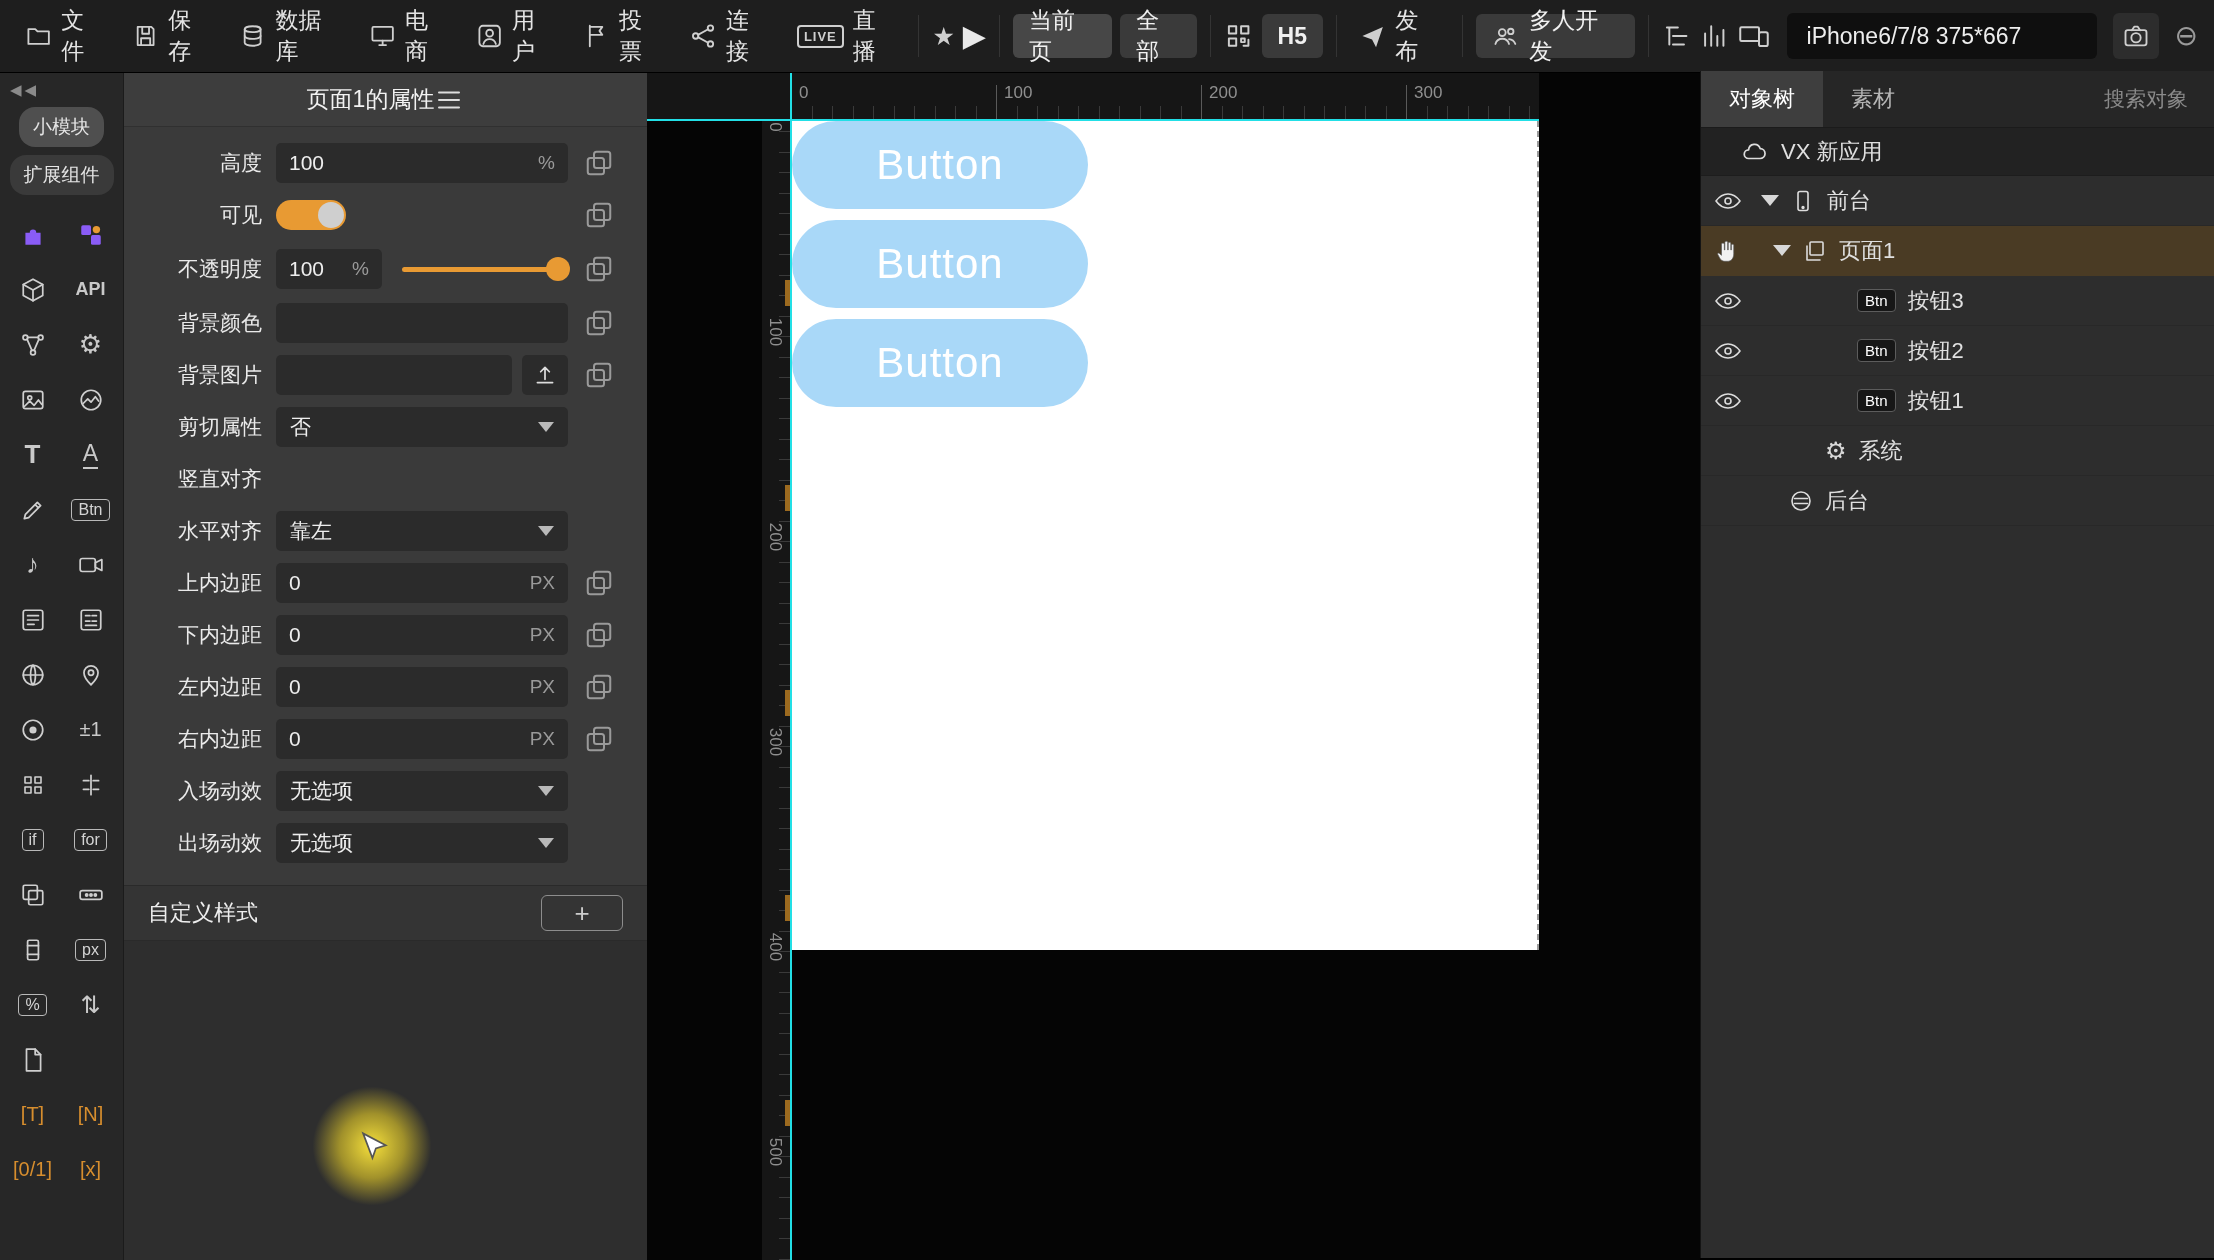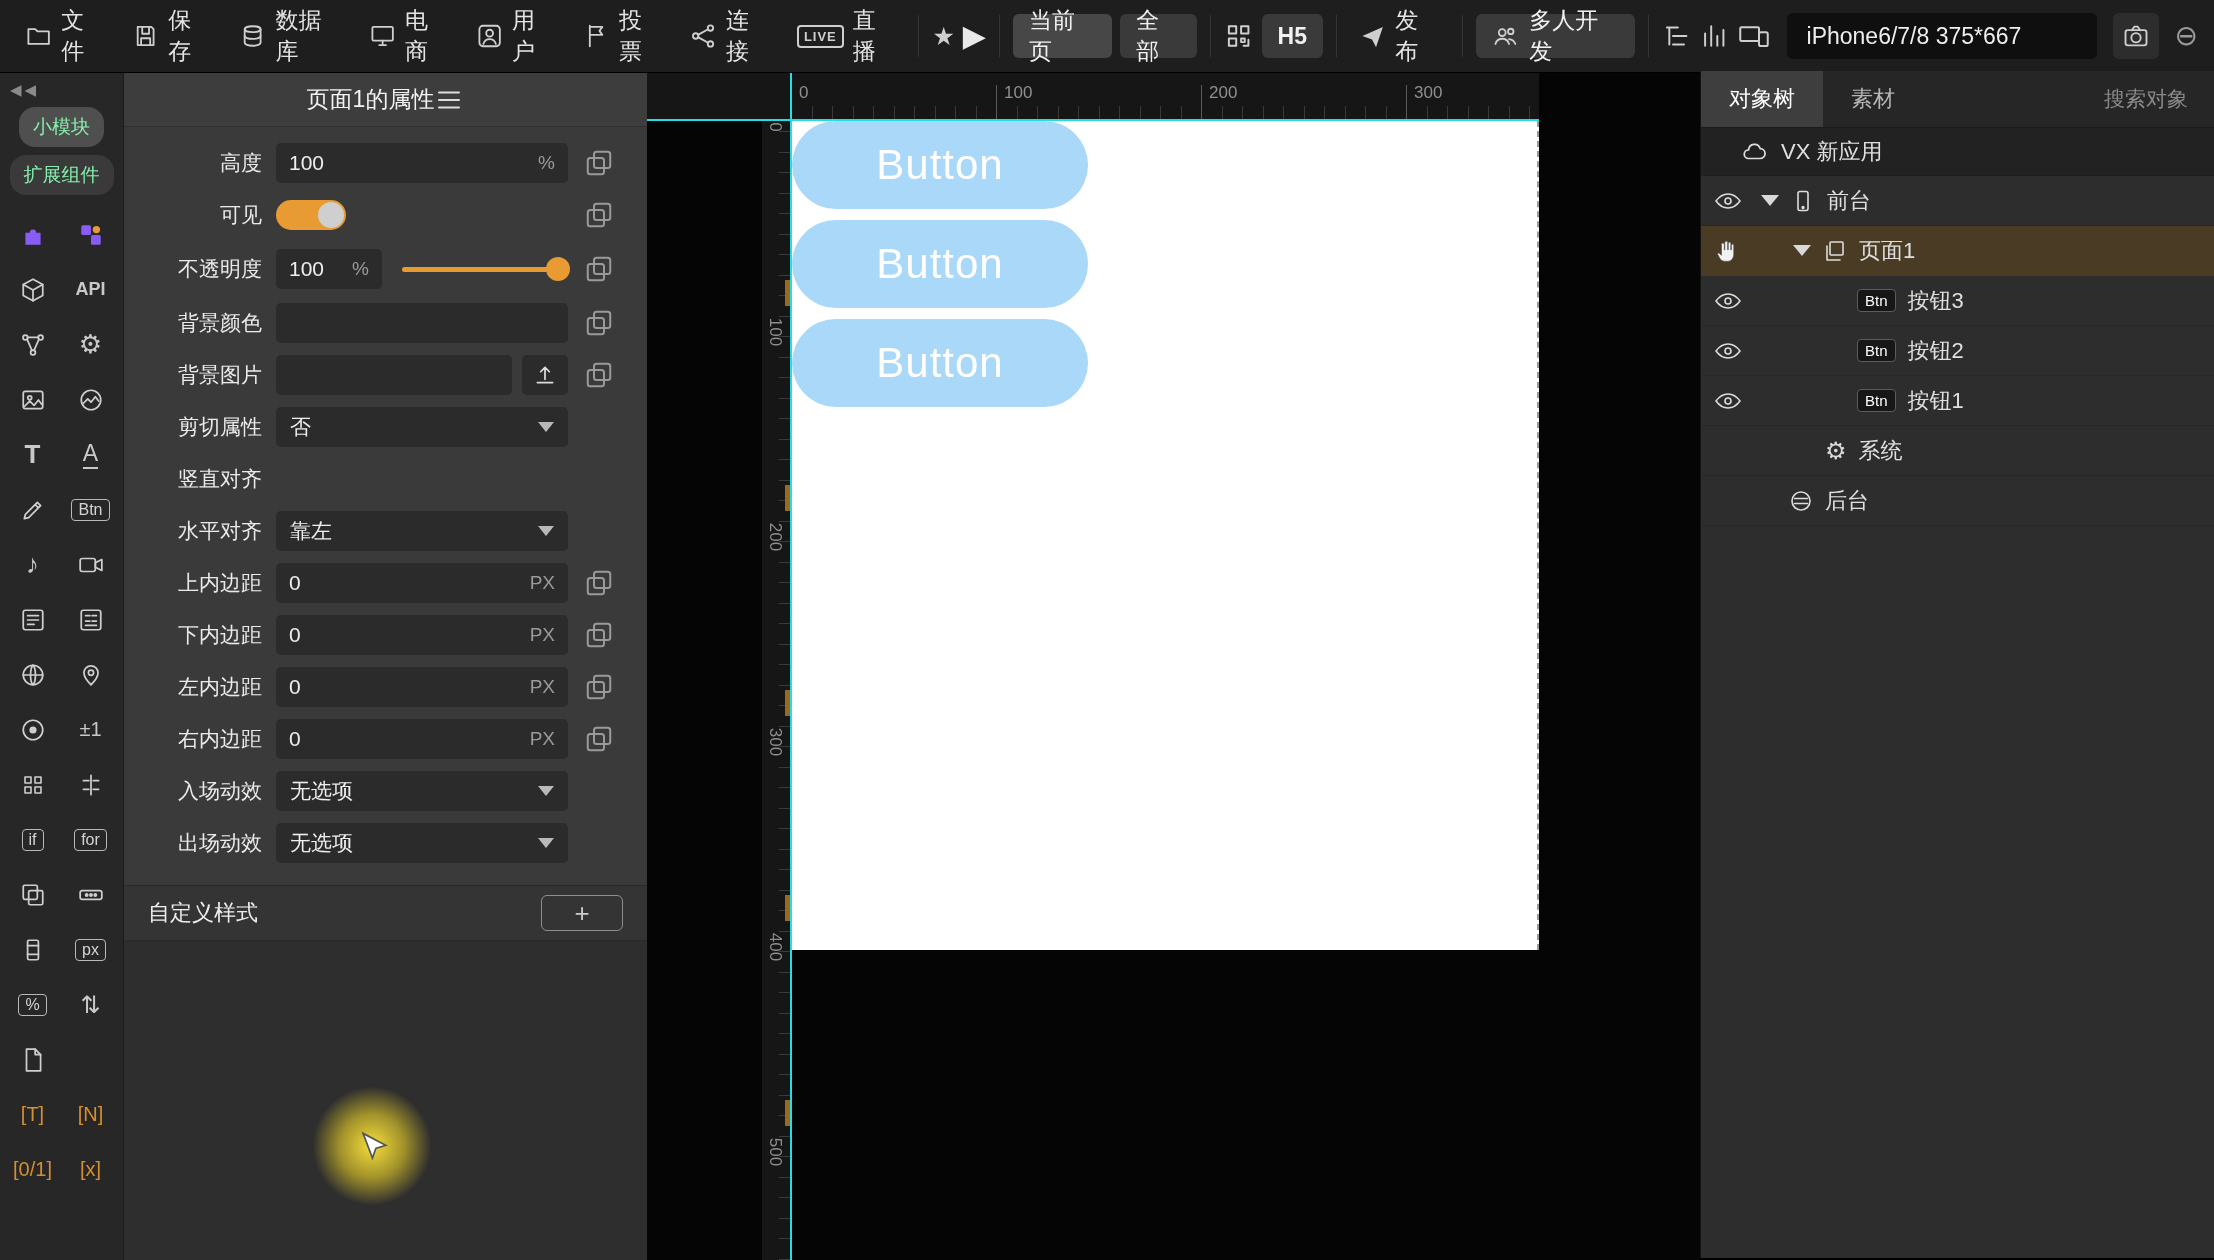--- a/index.html
+++ b/index.html
@@ -23,21 +23,21 @@
                 color:#cfcfcf; padding:2px 5px; letter-spacing:1px; }
   .device-pill { background:#0f0f0f; border-radius:6px; height:46px; display:flex; align-items:center;
                  padding:0 20px; font-size:23px; color:#eee; min-width:310px; }
   .tb-iconbox { width:46px; height:46px; background:#2d2d2d; border-radius:6px; display:flex;
                 align-items:center; justify-content:center; }
 
   
   #leftstrip { position:absolute; left:0; top:73px; width:124px; height:1187px; background:#272727;
                display:flex; flex-direction:column; align-items:center; border-right:1px solid #1b1b1b; }
   .collapse { align-self:flex-start; color:#8a8a8a; font-size:15px; letter-spacing:3px; margin:8px 0 4px 10px; }
-  .pill  { background:#4f4f4f; color:#86efac; border-radius:16px; font-size:19px; padding:7px 14px; margin:4px 0; }
+  .pill  { background:#4f4f4f; color:#e5e5e5; border-radius:16px; font-size:19px; padding:7px 14px; margin:4px 0; }
   .pill2 { background:#3a3a3a; }
   .icon-grid { display:grid; grid-template-columns:58px 58px; justify-content:center; margin-top:8px; }
   .cell { height:55px; display:flex; align-items:center; justify-content:center; color:#c9c9c9; font-size:21px; }
   .badge { border:1px solid #b9b9b9; border-radius:4px; padding:1px 6px; font-size:16px; color:#d4d4d4; }
   .orange { color:#d78e2e; font-size:20px; }
 
   
   #props { position:absolute; left:124px; top:73px; width:523px; height:1187px; background:#3a3a3a;
            display:flex; flex-direction:column; }
   .props-header { height:54px; flex:none; display:flex; align-items:center; justify-content:center;
@@ -692,21 +692,21 @@
       <span class="caret"></span>
       <span class="ticon">
         <svg class="svgd" width="24" height="24" viewBox="0 0 24 24">
             <rect x="7" y="2.5" width="10" height="19" rx="2"></rect>
             <circle cx="12" cy="18.5" r="0.9" fill="#ddd"></circle>
           </svg>
       </span>
       <span>前台</span>
     </div>
 
-    <div class="trow selected" style="padding-left:92px">
+    <div class="trow selected" style="padding-left:72px">
       <span class="eyeabs">
         <svg width="26" height="26" viewBox="0 0 24 24">
             <path d="M9 21.5c-2.4 0-3.8-1.4-4.8-3.3l-1.6-2.9c-.5-.9.6-1.8 1.4-1.1l2 1.8V6a1.3 1.3 0 0 1 2.6 0v5h.5V4.2a1.3 1.3 0 0 1 2.6 0V11h.5V5.2a1.2 1.2 0 0 1 2.4 0V11h.5V6.8a1.1 1.1 0 0 1 2.2 0v7.7c0 4.3-2.2 7-5.7 7z" fill="#f2f2f2" stroke="#555" stroke-width=".6"></path>
           </svg>
       </span>
       <span class="caret"></span>
       <span class="ticon">
         <svg class="svgd" width="24" height="24" viewBox="0 0 24 24">
             <rect x="7" y="3" width="13" height="13" rx="1"></rect>
             <path d="M4 7v14h13"></path>

